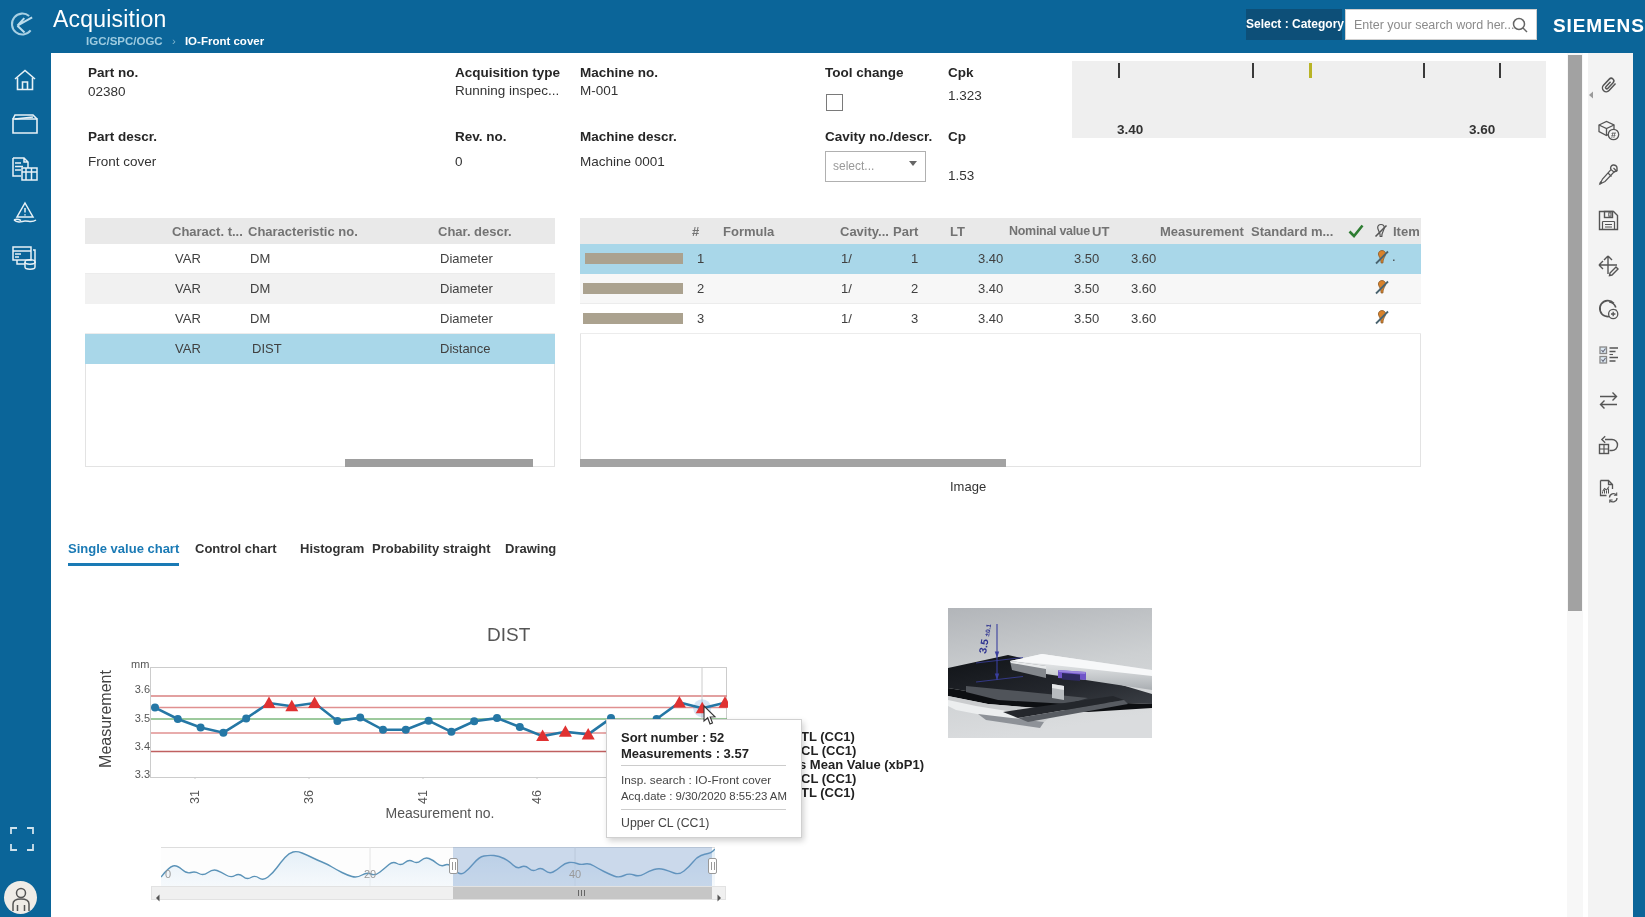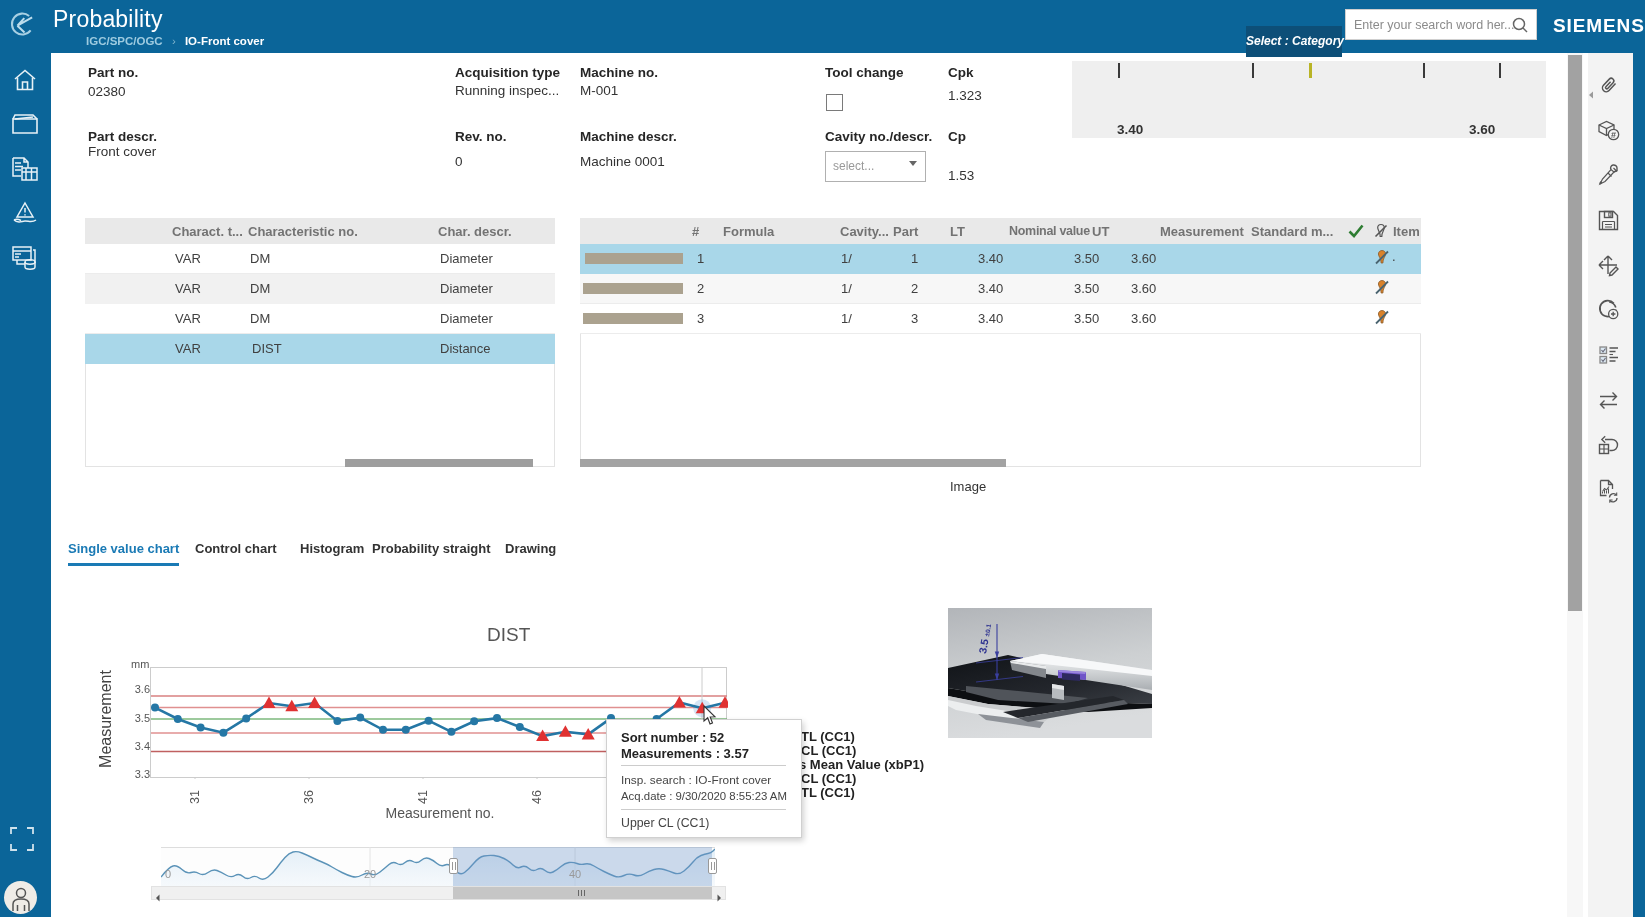--- a/index.html
+++ b/index.html
@@ -20,41 +20,41 @@
 </head>
 <body>
 <div id="header"></div>
 <div id="sidebar"></div>
 <div id="bluestrip"></div>
 <div id="rail"></div>
 <div id="vscroll"></div>
 <div id="vthumb"></div>
 
 
-<div class="abs" style="left:53px; top:6px; font-size:23px; font-weight:normal; color:#fff; letter-spacing:0.2px;">Probability</div>
+<div class="abs" style="left:53px; top:6px; font-size:23px; font-weight:normal; color:#fff; letter-spacing:0.2px;">Acquisition</div>
 <div class="abs" style="left:53px; top:35px; font-size:11.5px; color:#9ecbe0; font-weight:bold;padding-left:33px;">IGC/SPC/OGC <span style="color:#7fb3cc; font-weight:normal; padding:0 6px;">›</span> <span style="color:#fff;">IO-Front cover</span></div>
 <svg class="abs" style="left:9px; top:10px;" width="28" height="28" viewBox="0 0 26 26">
   <path d="M18.7 5.6 A 9.7 9.7 0 1 0 20.1 19.0" fill="none" stroke="#a7cfe3" stroke-width="1.9"></path>
   <path d="M21.5 6.8 L7.8 14.6 M7.8 14.6 L14.2 7.6 M7.8 14.6 L14.4 20.9" fill="none" stroke="#bcdcec" stroke-width="1.9"></path>
 </svg>
-<div class="abs" style="left:1246px; top:26px; width:96px; height:31px; background:#0d4f78; color:#fff; font-size:12px; font-weight:bold; text-align:center; line-height:31px; white-space:nowrap;font-style:italic;">Select : Category</div>
+<div class="abs" style="left:1246px; top:9px; width:96px; height:31px; background:#0d4f78; color:#fff; font-size:12px; font-weight:bold; text-align:center; line-height:31px; white-space:nowrap;">Select : Category</div>
 <div class="abs" style="left:1345px; top:9px; width:192px; height:31px; background:#fff; border:1px solid #cfcfcf;">
   <div style="position:absolute; left:8px; top:8px; font-size:12.5px; color:#8b8b8b; width:163px; overflow:hidden; white-space:nowrap;">Enter your search word her...</div>
   <svg style="position:absolute; right:6px; top:5px;" width="20" height="20" viewBox="0 0 20 20">
     <circle cx="9" cy="9" r="5.5" fill="none" stroke="#666" stroke-width="1.5"></circle>
     <path d="M13 13 L17 17" stroke="#666" stroke-width="1.5"></path>
   </svg>
 </div>
 <div class="abs" style="left:1553px; top:15px; font-size:19px; font-weight:bold; color:#fff; letter-spacing:0.9px;">SIEMENS</div>
 
 
 <div class="abs lbl" style="left:88px; top:65px;">Part no.</div>
 <div class="abs val" style="left:88px; top:84px;">02380</div>
 <div class="abs lbl" style="left:88px; top:129px;">Part descr.</div>
-<div class="abs val" style="left:88px; top:144px;">Front cover</div>
+<div class="abs val" style="left:88px; top:154px;">Front cover</div>
 <div class="abs lbl" style="left:455px; top:65px;">Acquisition type</div>
 <div class="abs val" style="left:455px; top:83px;">Running inspec...</div>
 <div class="abs lbl" style="left:455px; top:129px;">Rev. no.</div>
 <div class="abs val" style="left:455px; top:154px;">0</div>
 <div class="abs lbl" style="left:580px; top:65px;">Machine no.</div>
 <div class="abs val" style="left:580px; top:83px;">M-001</div>
 <div class="abs lbl" style="left:580px; top:129px;">Machine descr.</div>
 <div class="abs val" style="left:580px; top:154px;">Machine 0001</div>
 <div class="abs lbl" style="left:825px; top:65px;">Tool change</div>
 <div class="abs" style="left:826px; top:94px; width:17px; height:17px; border:1.5px solid #7a7a7a; background:#fff;"></div>

